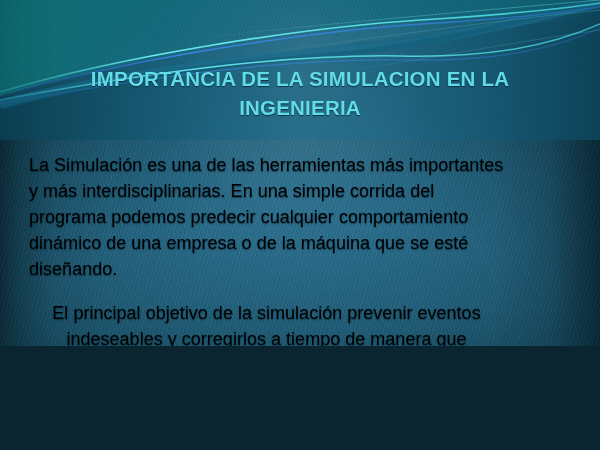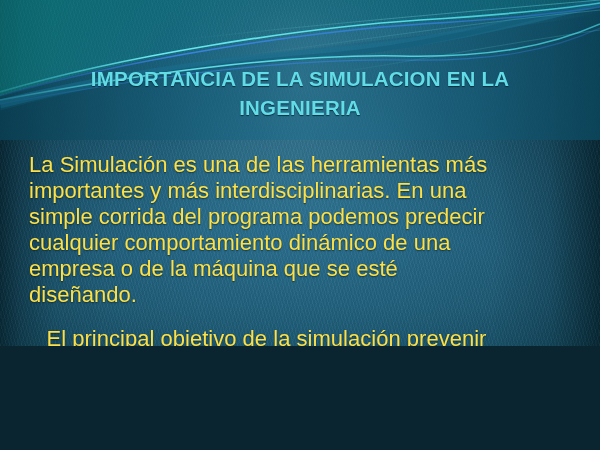--- a/index.html
+++ b/index.html
@@ -145,23 +145,23 @@
 
   #body-text {
     position: absolute;
     left: 29px;
     top: 152px;
     width: 475px;
   }
 
   .para {
     margin: 0;
-    font-size: 22px;
+    font-size: 18px;
     line-height: 26px;
-    color: #fde047;
+    color: #000000;
     text-shadow: 0 1px 1.5px rgba(4, 30, 42, 0.65);
     letter-spacing: 0.02px;
   }
   .para + .para {
     margin-top: 18px;
     text-align: center;
   }
 </style>
 </head>
 <body>

